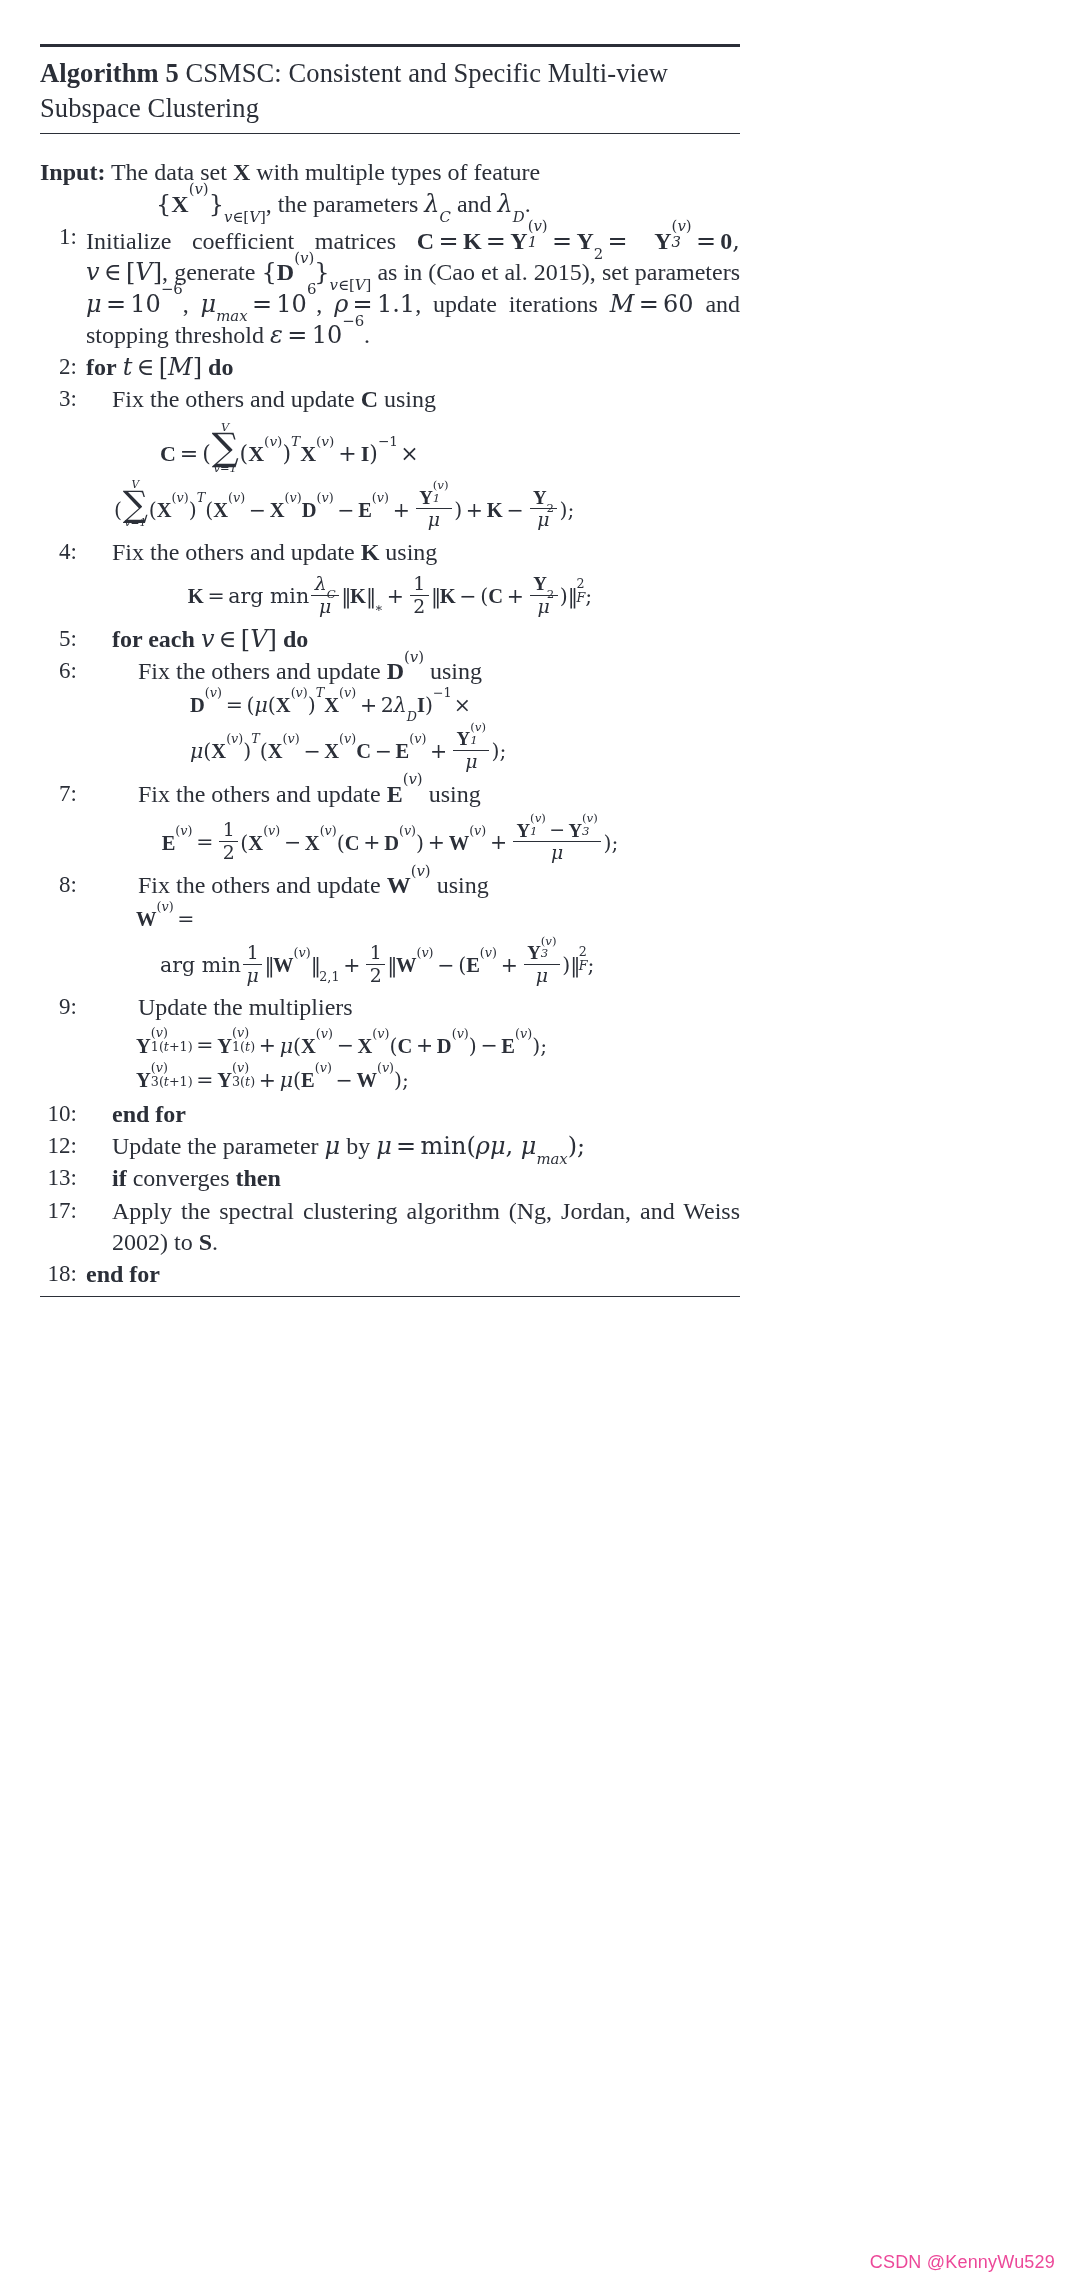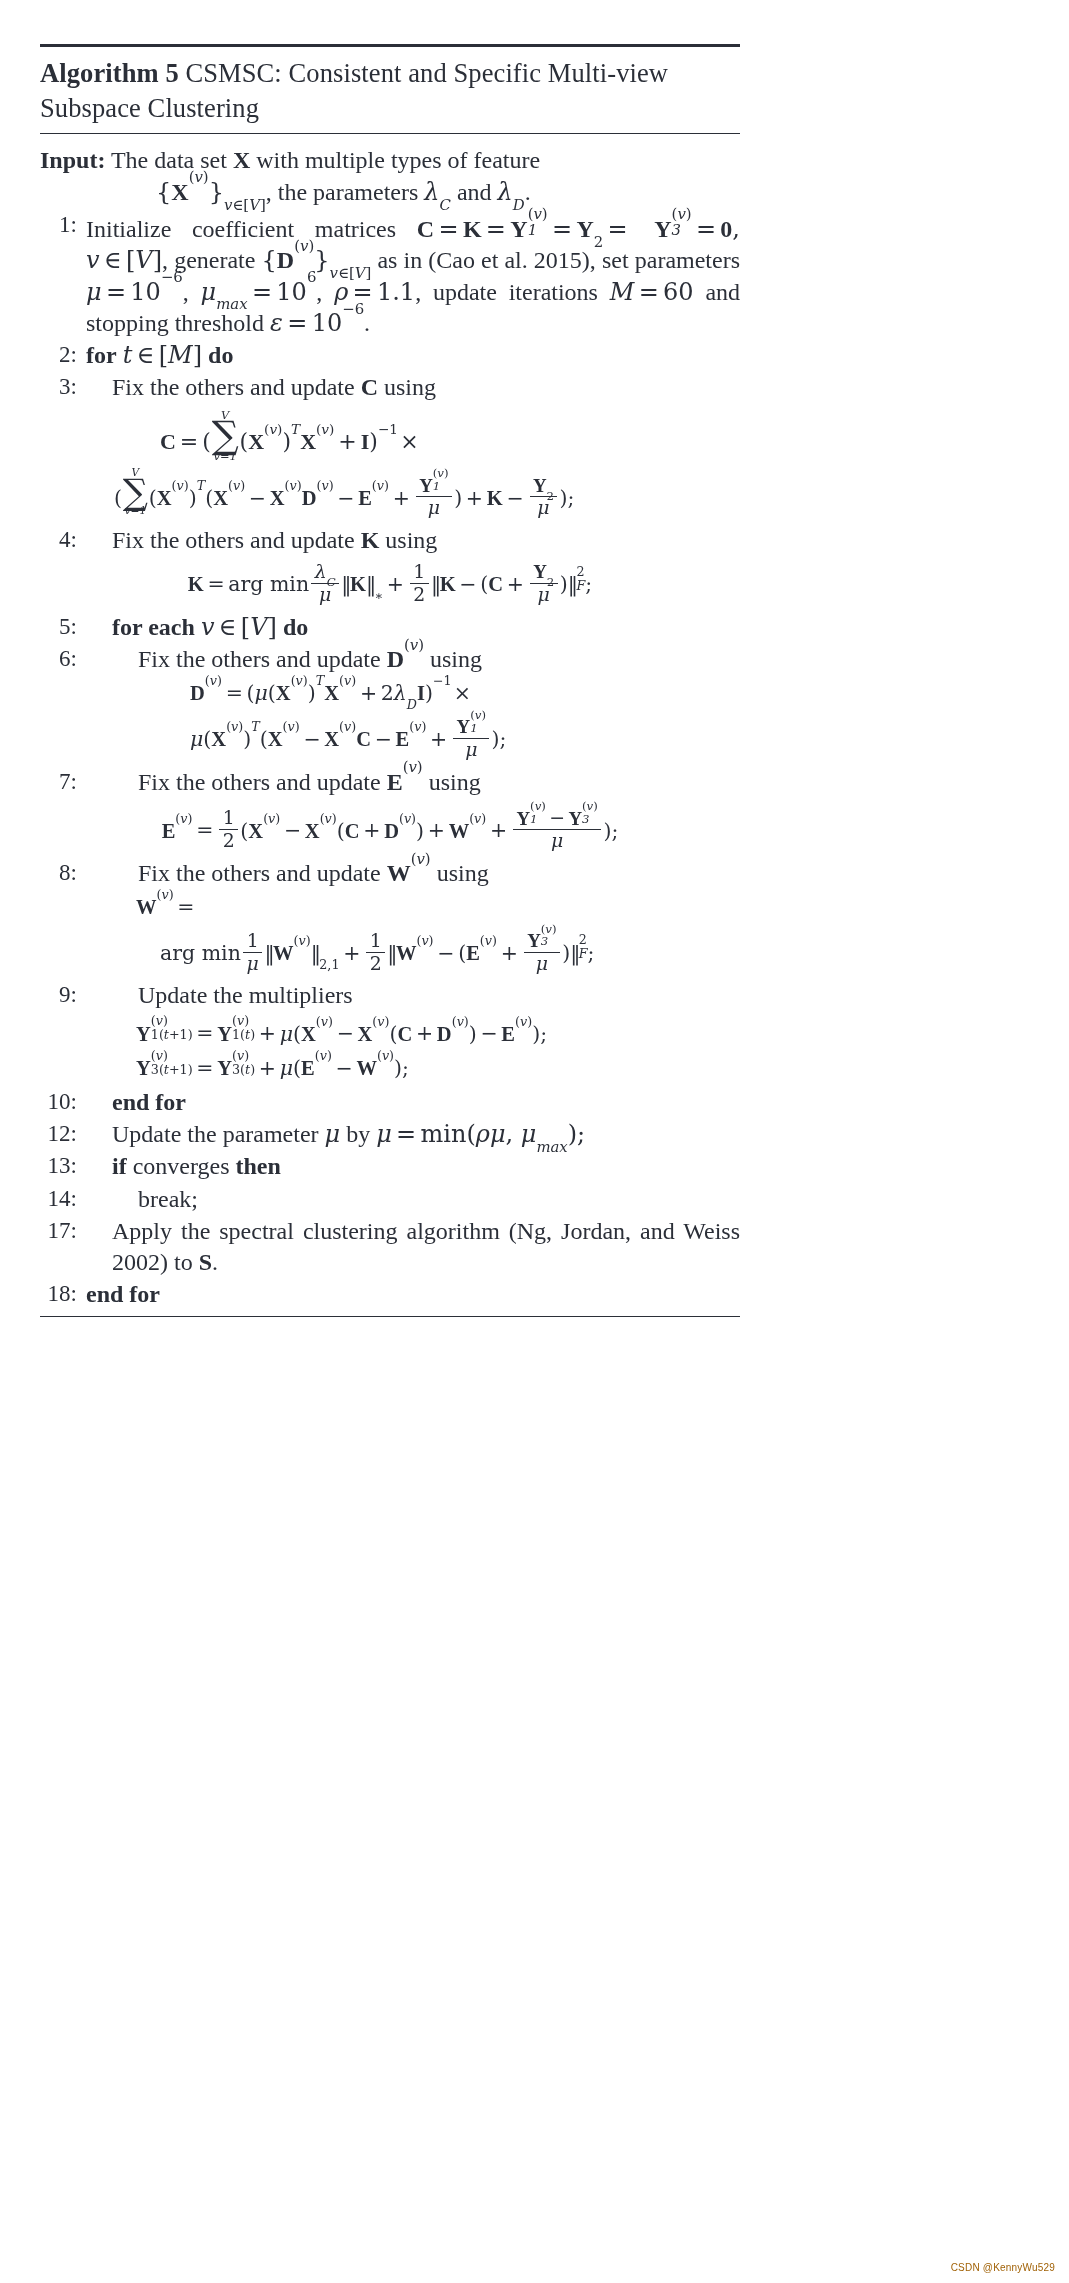--- a/index.html
+++ b/index.html
@@ -71,21 +71,21 @@
   .ind2 { padding-left: 26px; }
   .ind3 { padding-left: 52px; }
 
   .kw { font-weight: bold; }
 
   
   .io {
     font-size: 24px;
     line-height: 1.32;
     text-align: justify;
-    margin: 4px 0 2px 0;
+    margin: 16px 0 2px 0;
   }
   .io.hang {
     padding-left: 58px;
     text-indent: -58px;
   }
   .io .cont { display: block; padding-left: 58px; text-indent: 0; }
 
   
   .just { text-align: justify; }
 
@@ -162,22 +162,22 @@
   .eq-indentC { padding-left: 120px; }
   .eq-indentD { padding-left: 150px; }
   .eq-indentE { padding-left: 74px; }
 
   
   .watermark {
     position: absolute;
     right: 14px;
     bottom: 10px;
     font-family: "Liberation Sans", sans-serif;
-    font-size: 10px;
-    color: #a16207;
+    font-size: 18px;
+    color: #ec4899;
     letter-spacing: 0.2px;
   }
 </style>
 </head>
 <body>
 
 <div class="page">
 
   <hr class="rule-thick">
 
@@ -345,24 +345,20 @@
 
     <div class="line">
       <div class="num">13:</div>
       <div class="txt ind2">
         <span class="kw">if</span>
         <span>converges</span>
         <span class="kw">then</span>
       </div>
     </div>
 
-    <div class="line">
-      <div class="num">14:</div>
-      <div class="txt ind3">break;</div>
-    </div>
 
 
 
     <div class="line">
       <div class="num">17:</div>
       <div class="txt ind2 just">
         Apply the spectral clustering algorithm (Ng, Jordan, and Weiss 2002) to <span class="math mb">S</span>.
       </div>
     </div>
 

